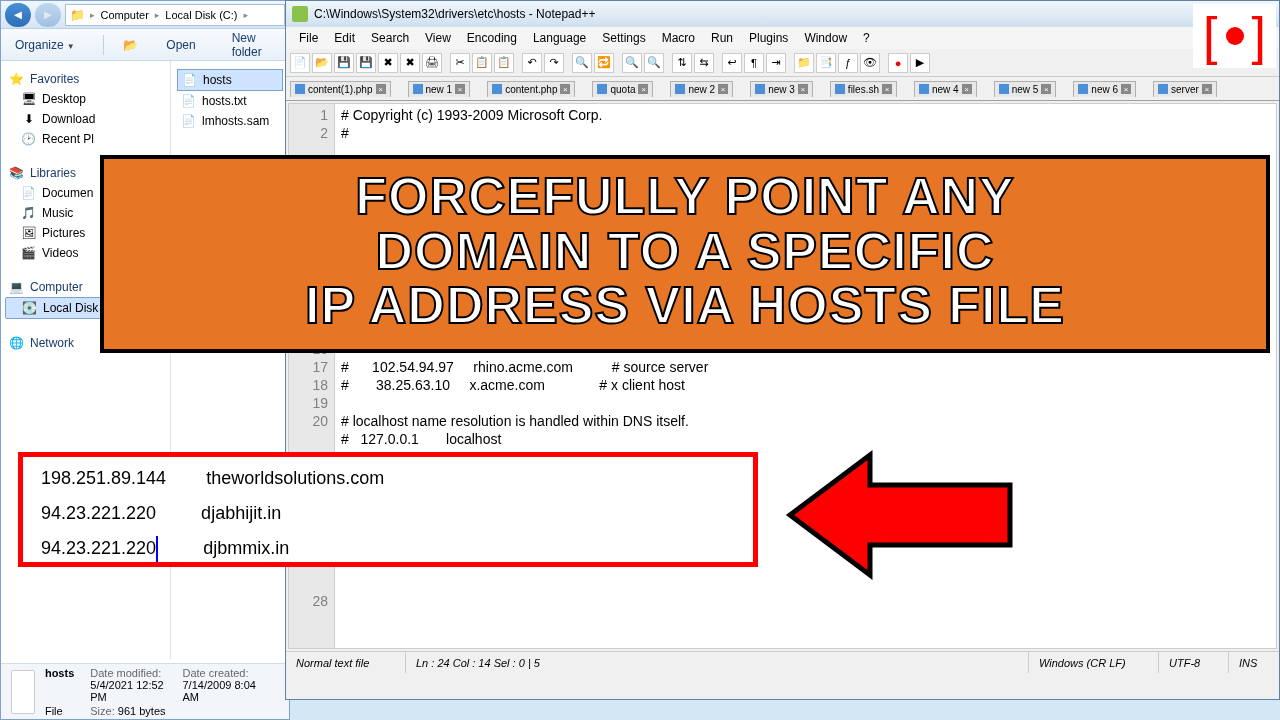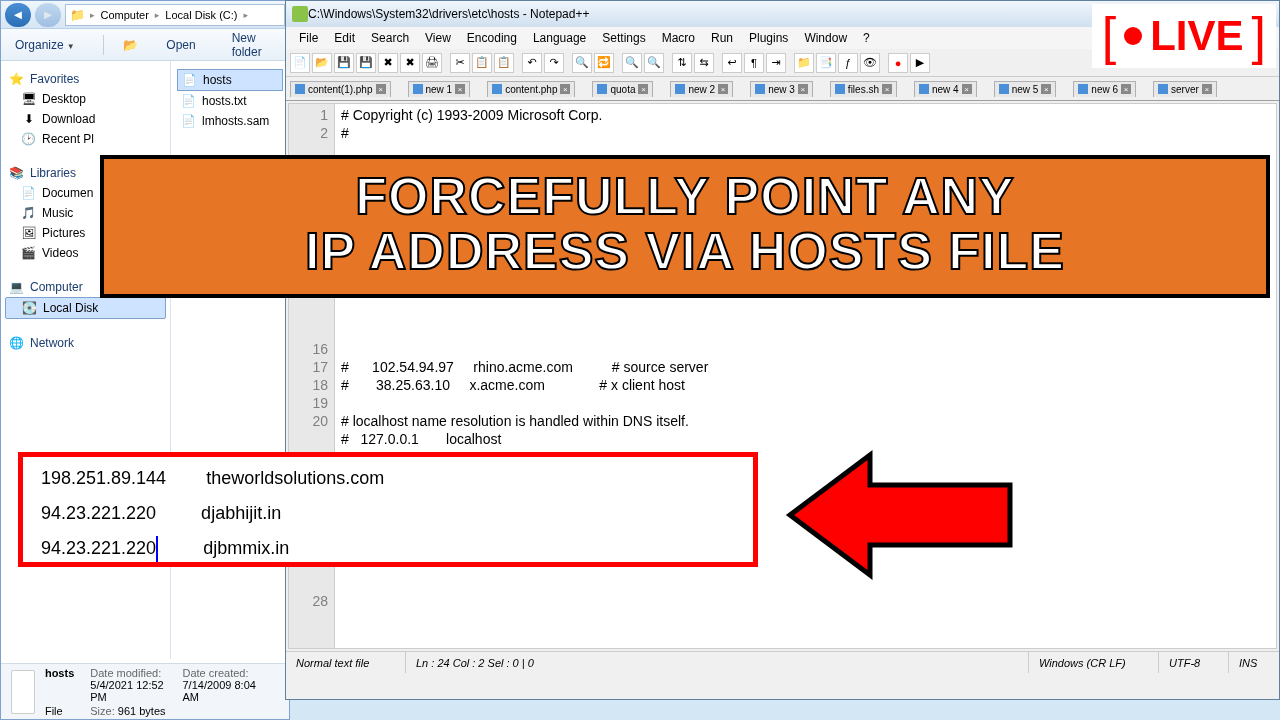--- a/index.html
+++ b/index.html
@@ -27,21 +27,21 @@
 .filelist { flex:1; padding:8px 6px; font-size:12px;}
 .file-item { display:flex; align-items:center; gap:5px; padding:2px 4px;}
 .file-item.sel { background:#cee3ff; border:1px solid #7da2ce;}
 .exp-details { position:absolute; bottom:0; left:0; right:0; height:56px; background:#f2f6fb; border-top:1px solid #d0dce8; display:flex; align-items:center; padding:6px 10px; gap:10px; font-size:11px;}
 .big-ico { width:40px; height:44px; background:#fff; border:1px solid #ccc; border-radius:2px;}
 .det-grid { display:grid; grid-template-columns:auto auto auto auto; gap:2px 16px;}
 .det-label { color:#666;}
 
 
 .npp { position: absolute; left: 285px; top: 0; width: 995px; height: 700px; background: #f0f0f0; border:1px solid #6080a0;}
-.npp-titlebar { height:26px; background:linear-gradient(#f0f6fc,#d0e0f0); display:flex; align-items:center; padding:0 6px; font-size:12px;}
+.npp-titlebar { height:26px; background:linear-gradient(#f0f6fc,#d0e0f0); display:flex; align-items:center; padding:0 6px; gap:6px; font-size:12px;}
 .npp-ico { width:16px;height:16px; background:#8bc34a; border-radius:2px;}
 .npp-menu { height:22px; background:#f5f5f5; display:flex; align-items:center; padding:0 6px; gap:2px; font-size:12px;}
 .npp-menu span { padding:2px 7px;}
 .npp-toolbar { height:28px; background:#f0f0f0; border-bottom:1px solid #ccc; display:flex; align-items:center; padding:0 4px; gap:2px;}
 .tb-ico { width:20px;height:20px; border:1px solid #ccc; background:#fff; font-size:11px; display:flex;align-items:center;justify-content:center;}
 .tb-sep { width:4px;}
 .npp-tabs { height:24px; background:#f0f0f0; display:flex; align-items:center; padding:0 4px; gap:17px; font-size:10px; border-bottom:1px solid #a0a0a0; overflow:hidden;}
 .tab { background:#e8e8e8; border:1px solid #b0b0b0; border-bottom:none; padding:2px 4px; display:flex; align-items:center; gap:3px; white-space:nowrap;}
 .tab .fico { width:10px;height:10px; background:#4a90d9;}
 .tab .close { width:10px;height:10px; background:#888; color:#fff; font-size:8px; display:flex;align-items:center;justify-content:center;}
@@ -300,38 +300,38 @@
 
 
 <span>#      102.54.94.97     rhino.acme.com          # source server</span>
 <span>#       38.25.63.10     x.acme.com              # x client host</span>
 <span></span>
 <span># localhost name resolution is handled within DNS itself.</span>
 <span>#   127.0.0.1       localhost</span></div>
   </div>
   <div class="statusbar">
     <div class="sb-cell" style="width:120px">Normal text file</div>
-    <div class="sb-cell" style="flex:1">Ln : 24   Col : 2   Sel : 0 | 0</div>
+    <div class="sb-cell" style="flex:1">Ln : 24   Col : 14   Sel : 0 | 5</div>
     <div class="sb-cell" style="width:130px">Windows (CR LF)</div>
     <div class="sb-cell" style="width:70px">UTF-8</div>
     <div class="sb-cell" style="width:50px;border-right:none">INS</div>
   </div>
 </div>
 
 <div class="title-overlay">
   <div>FORCEFULLY POINT ANY</div>
+  <div>DOMAIN TO A SPECIFIC</div>
   <div>IP ADDRESS VIA HOSTS FILE</div>
 </div>
 
 <div class="highlight-box"><span>198.251.89.144        theworldsolutions.com</span>
 <span>94.23.221.220         djabhijit.in</span>
 <span>94.23.221.220</span><span class="cursor-line"></span><span>         djbmmix.in</span></div>
 
 <svg class="arrow" width="260" height="150">
   <polygon points="30,75 110,15 110,45 250,45 250,105 110,105 110,135" fill="red" stroke="#000" stroke-width="5"></polygon>
 </svg>
 
 <div class="live-badge">
   <span class="br">[</span>
   <span class="live-dot"></span>
-  <span>LIVE</span>
   <span class="br">]</span>
 </div>
 
 </body></html>

